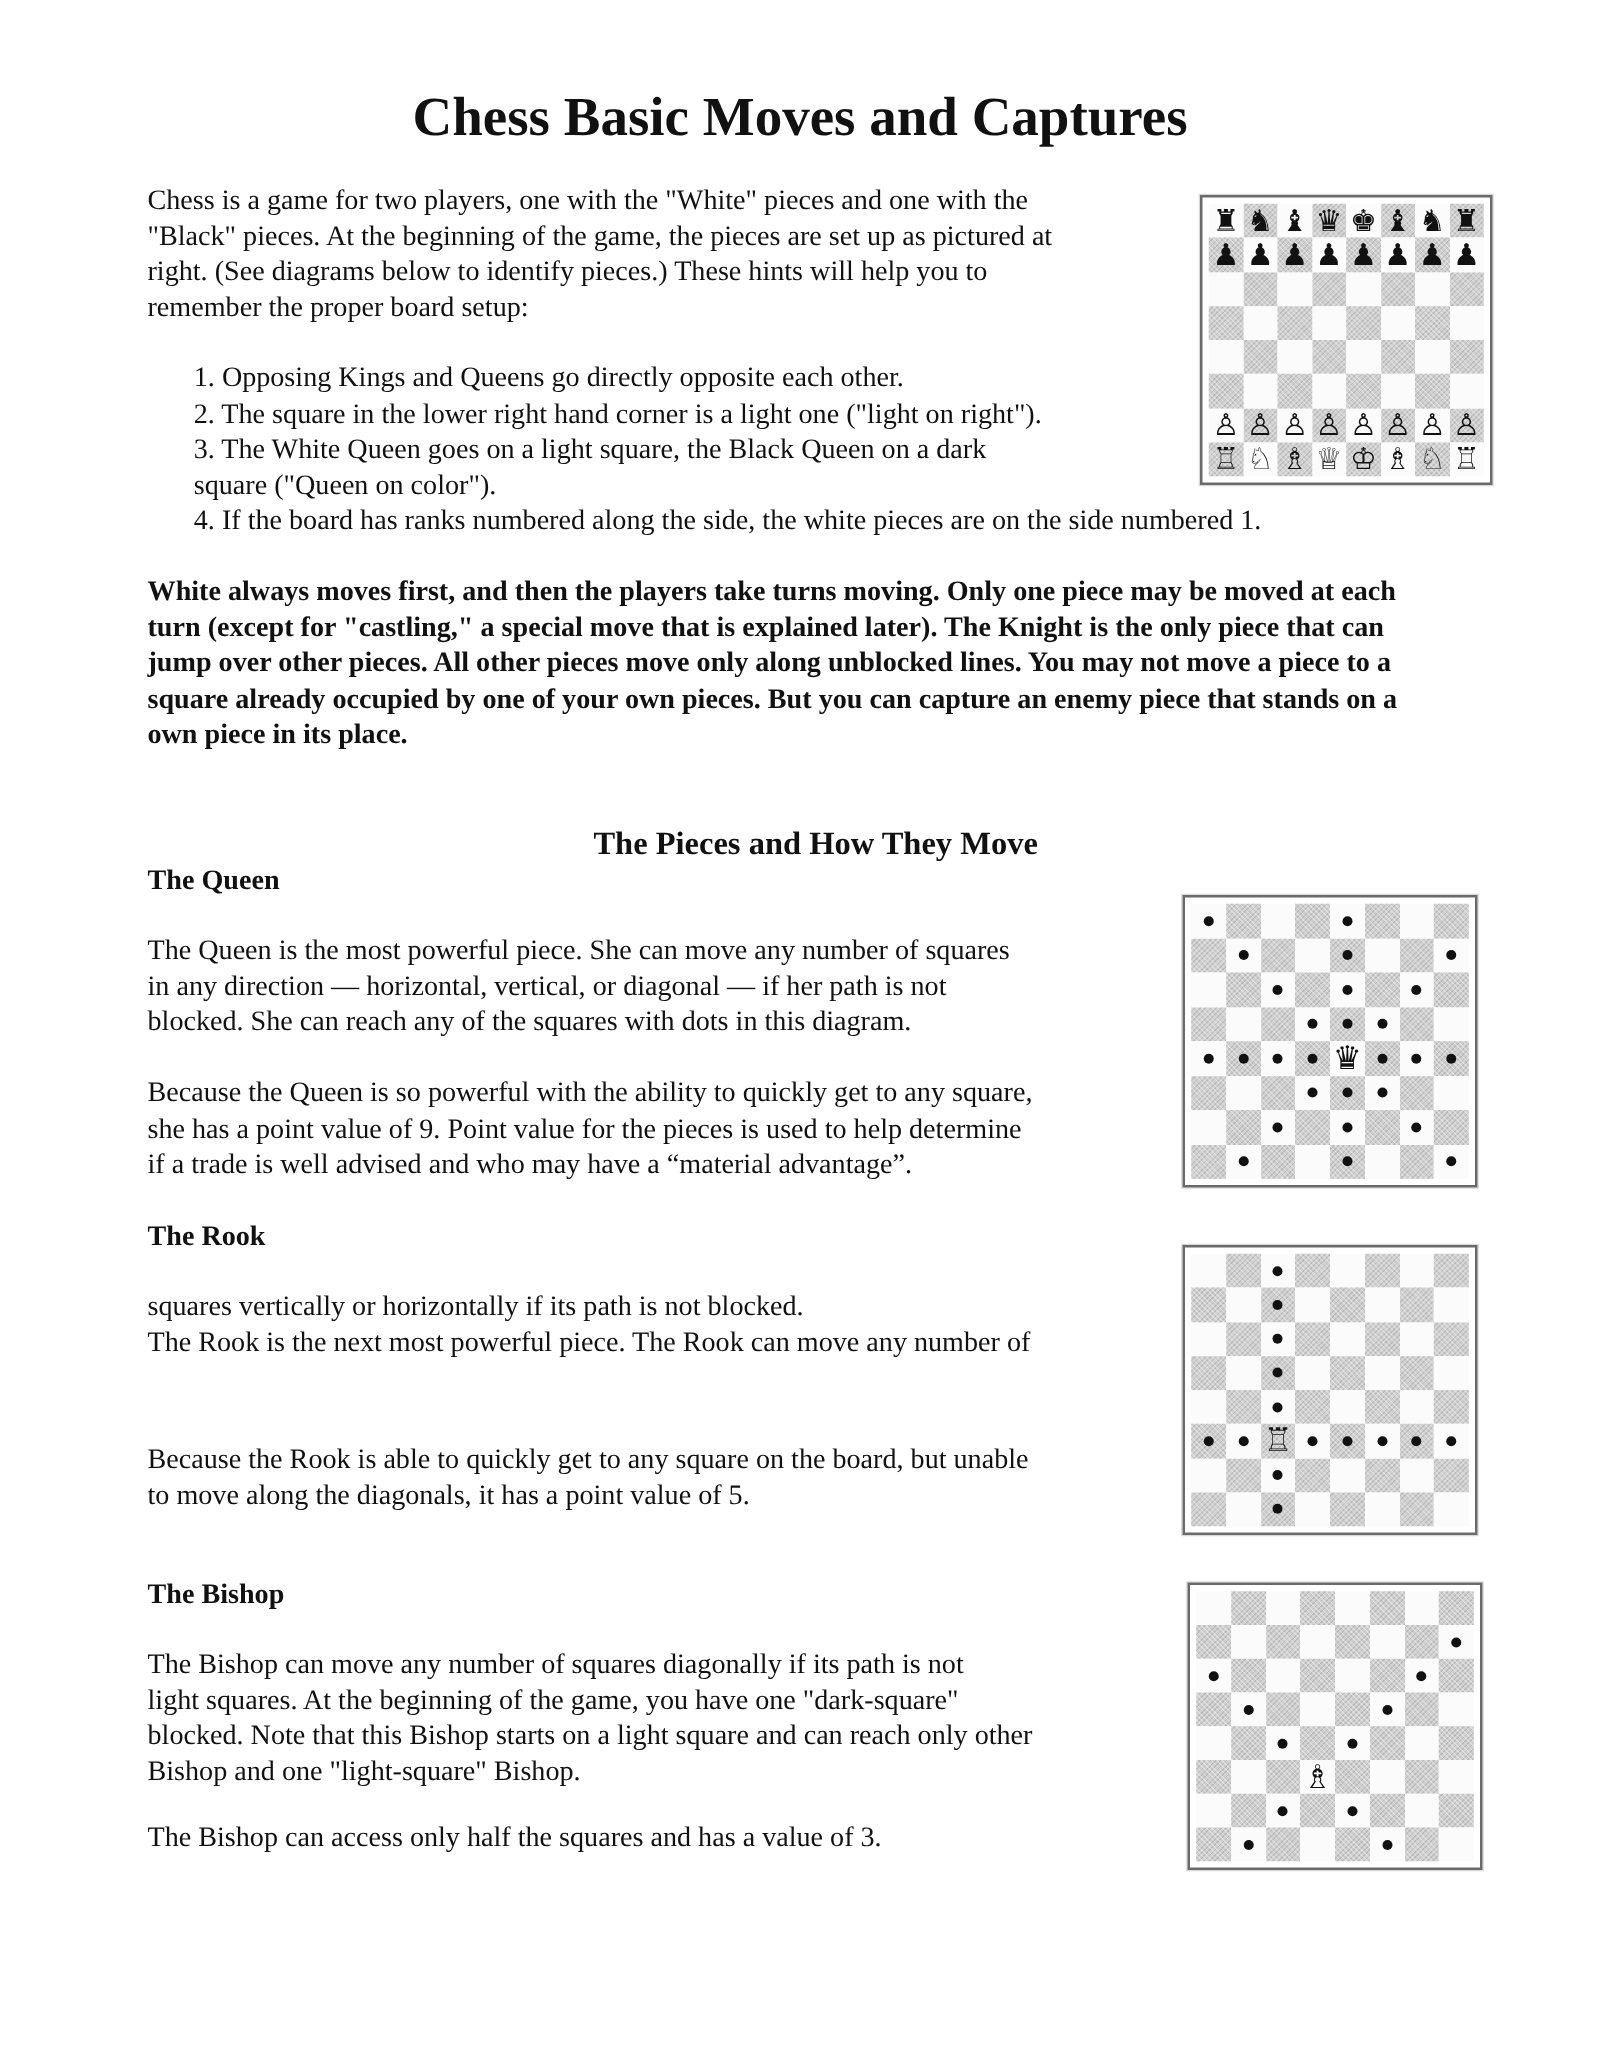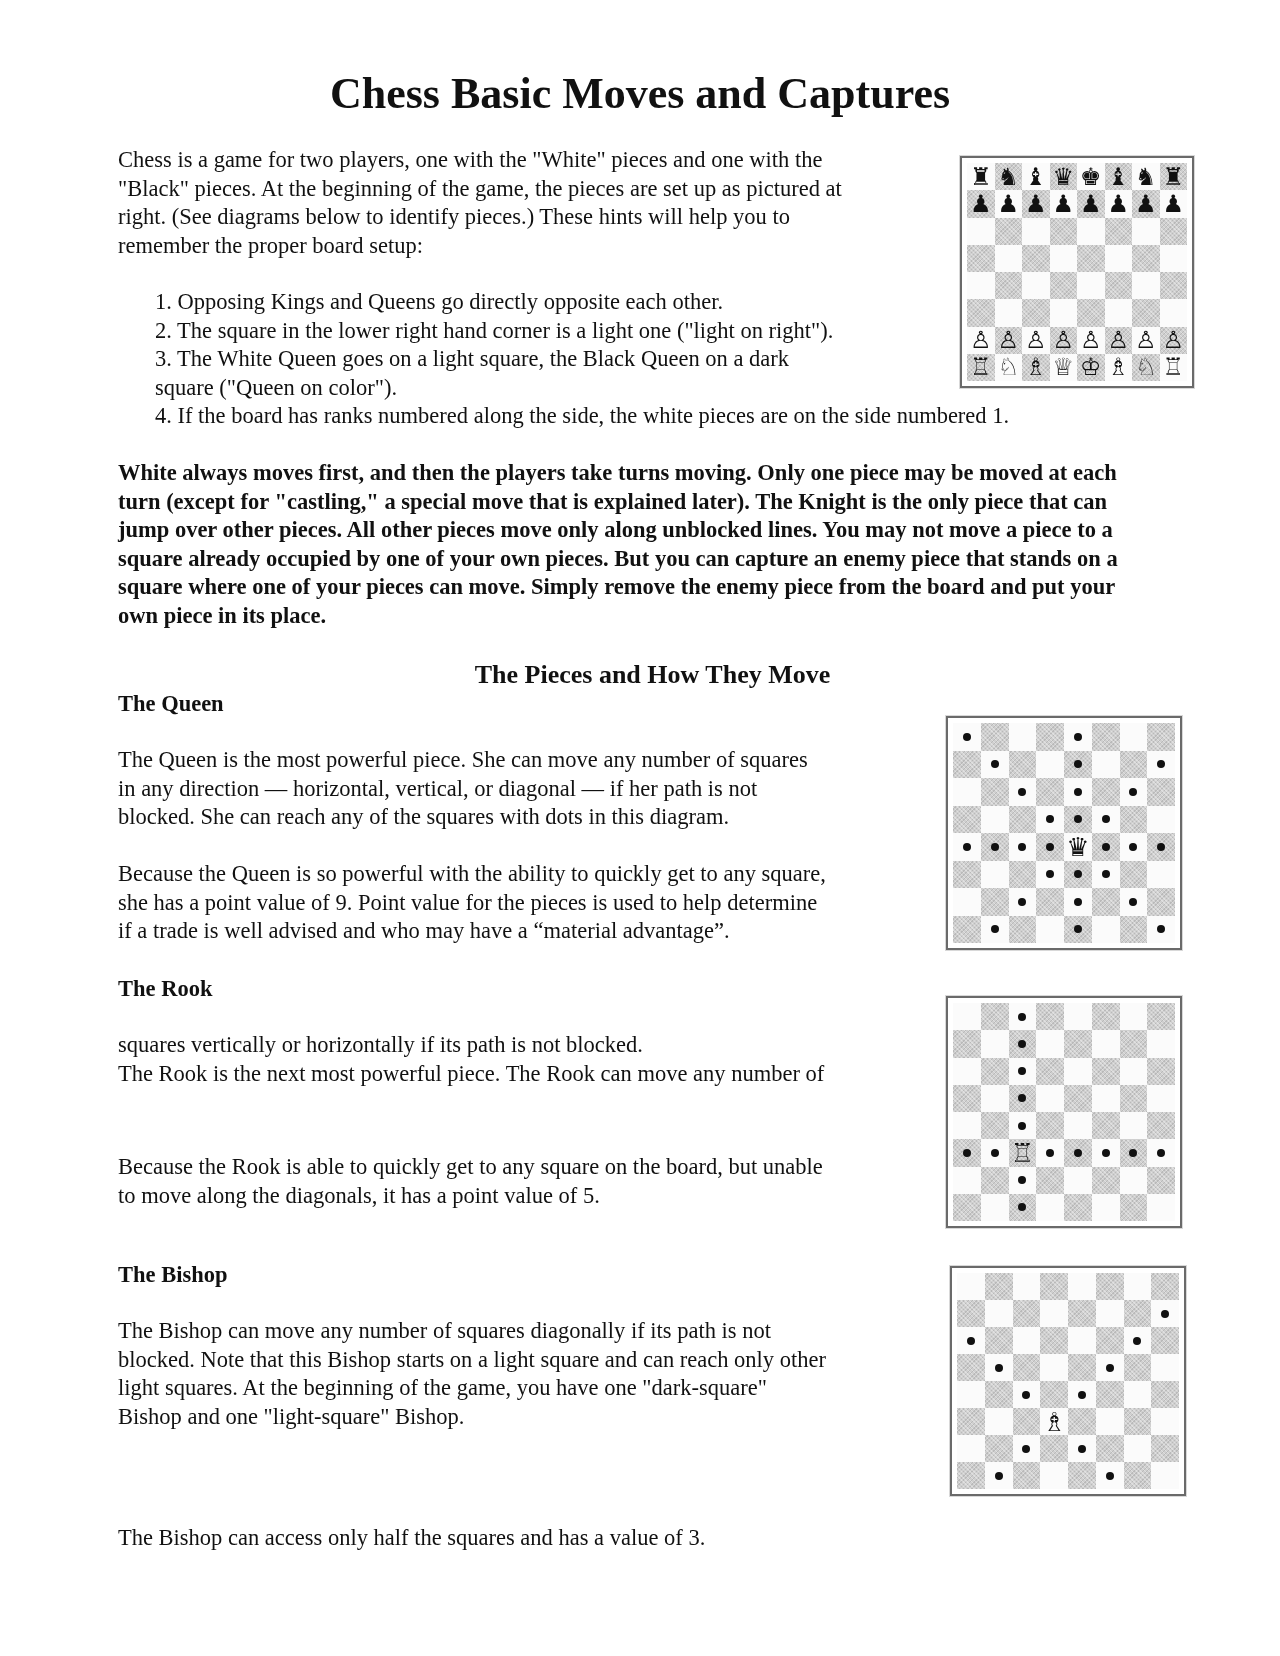--- a/index.html
+++ b/index.html
@@ -175,21 +175,20 @@
     <div class="sq light">
       <span class="piece">♖</span>
     </div>
   </div>
 
 <div class="abs txt para" style="top:459px;font-weight:bold;">
   <span class="line">White always moves first, and then the players take turns moving. Only one piece may be moved at each</span>
   <span class="line">turn (except for "castling," a special move that is explained later). The Knight is the only piece that can</span>
   <span class="line">jump over other pieces. All other pieces move only along unblocked lines. You may not move a piece to a</span>
   <span class="line">square already occupied by one of your own pieces. But you can capture an enemy piece that stands on a</span>
-  <span class="line">square where one of your pieces can move. Simply remove the enemy piece from the board and put your</span>
   <span class="line">own piece in its place.</span>
 </div>
 
 <div class="abs subhead" style="top:659px;">The Pieces and How They Move</div>
 
 <div class="abs h3" style="top:690px;">The Queen</div>
 <div class="abs txt para" style="top:746px;">
   <span class="line">The Queen is the most powerful piece. She can move any number of squares</span>
   <span class="line">in any direction — horizontal, vertical, or diagonal — if her path is not</span>
   <span class="line">blocked. She can reach any of the squares with dots in this diagram.</span>
@@ -424,25 +423,25 @@
     <div class="sq light"></div>
     <div class="sq dark"></div>
     <div class="sq light"></div>
     <div class="sq dark"></div>
     <div class="sq light"></div>
   </div>
 
 <div class="abs h3" style="top:1261px;">The Bishop</div>
 <div class="abs txt para" style="top:1317px;">
   <span class="line">The Bishop can move any number of squares diagonally if its path is not</span>
+  <span class="line">light squares. At the beginning of the game, you have one "dark-square"</span>
   <span class="line">blocked. Note that this Bishop starts on a light square and can reach only other</span>
-  <span class="line">light squares. At the beginning of the game, you have one "dark-square"</span>
   <span class="line">Bishop and one "light-square" Bishop.</span>
 </div>
-<div class="abs txt para" style="top:1524px;text-align:center;">
+<div class="abs txt para" style="top:1456px;text-align:center;">
   <span class="line">The Bishop can access only half the squares and has a value of 3.</span>
 </div>
 <div class="board" id="board-bishop" style="left:950px; top:1266px; width:236px; height:230px;">
     <div class="sq light"></div>
     <div class="sq dark"></div>
     <div class="sq light"></div>
     <div class="sq dark"></div>
     <div class="sq light"></div>
     <div class="sq dark"></div>
     <div class="sq light"></div>

